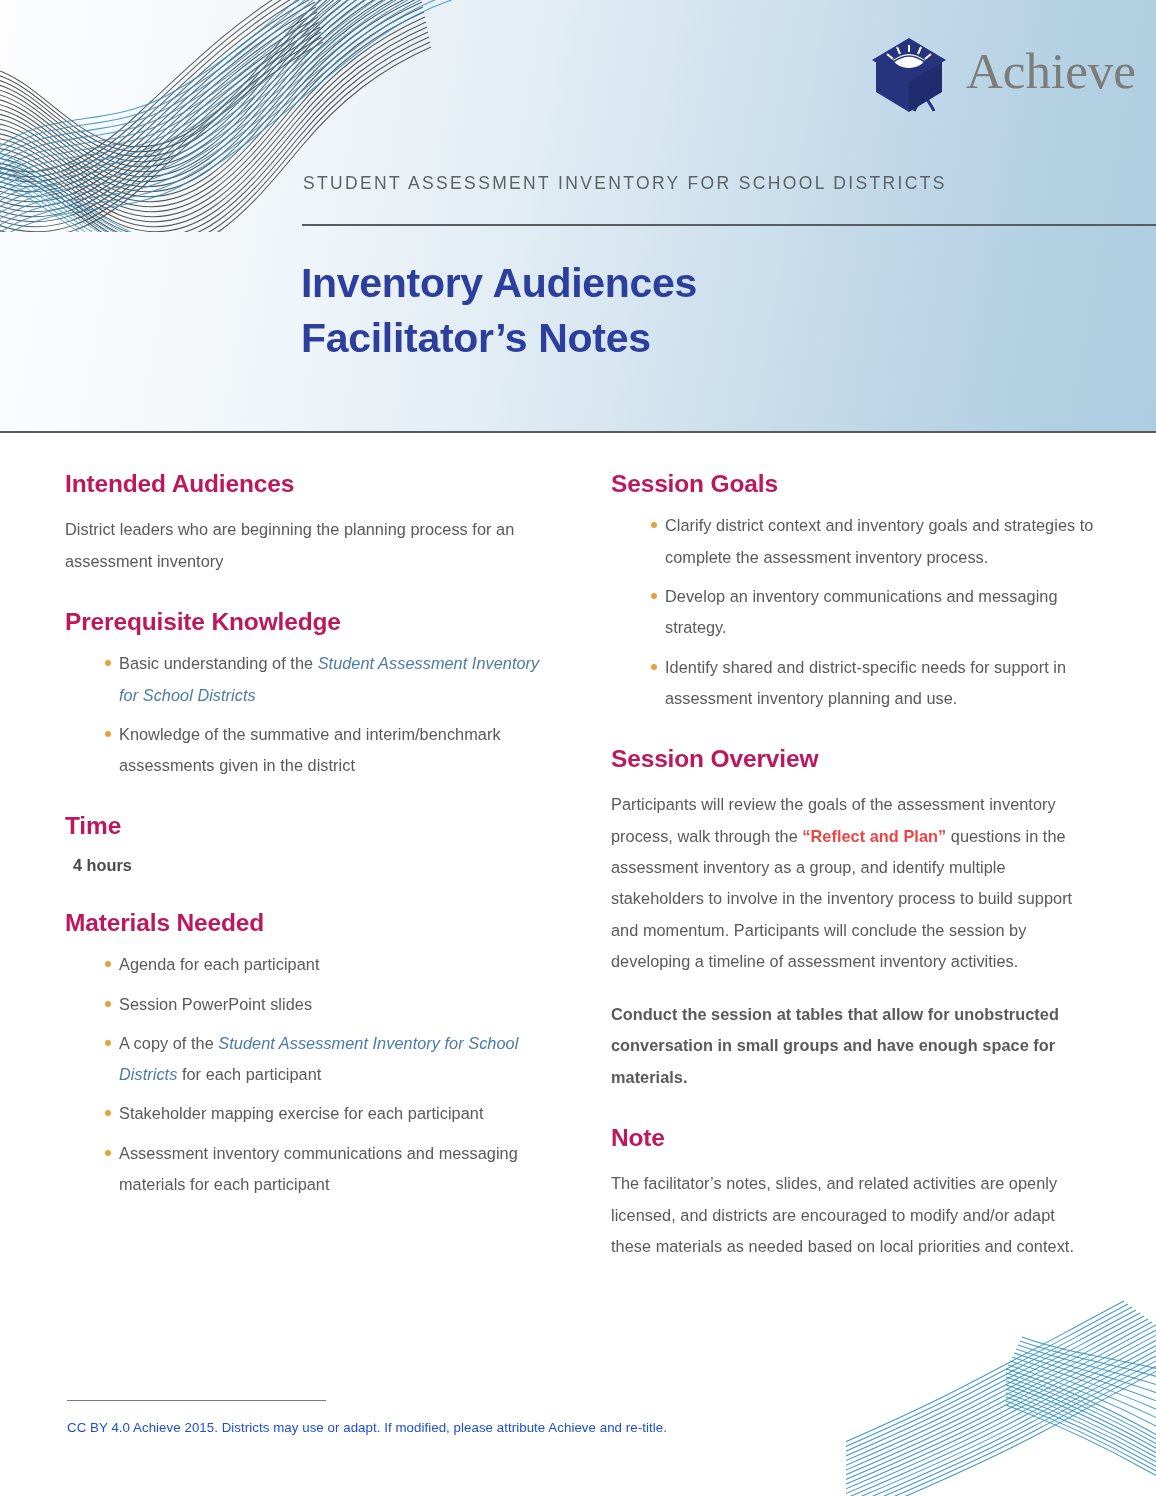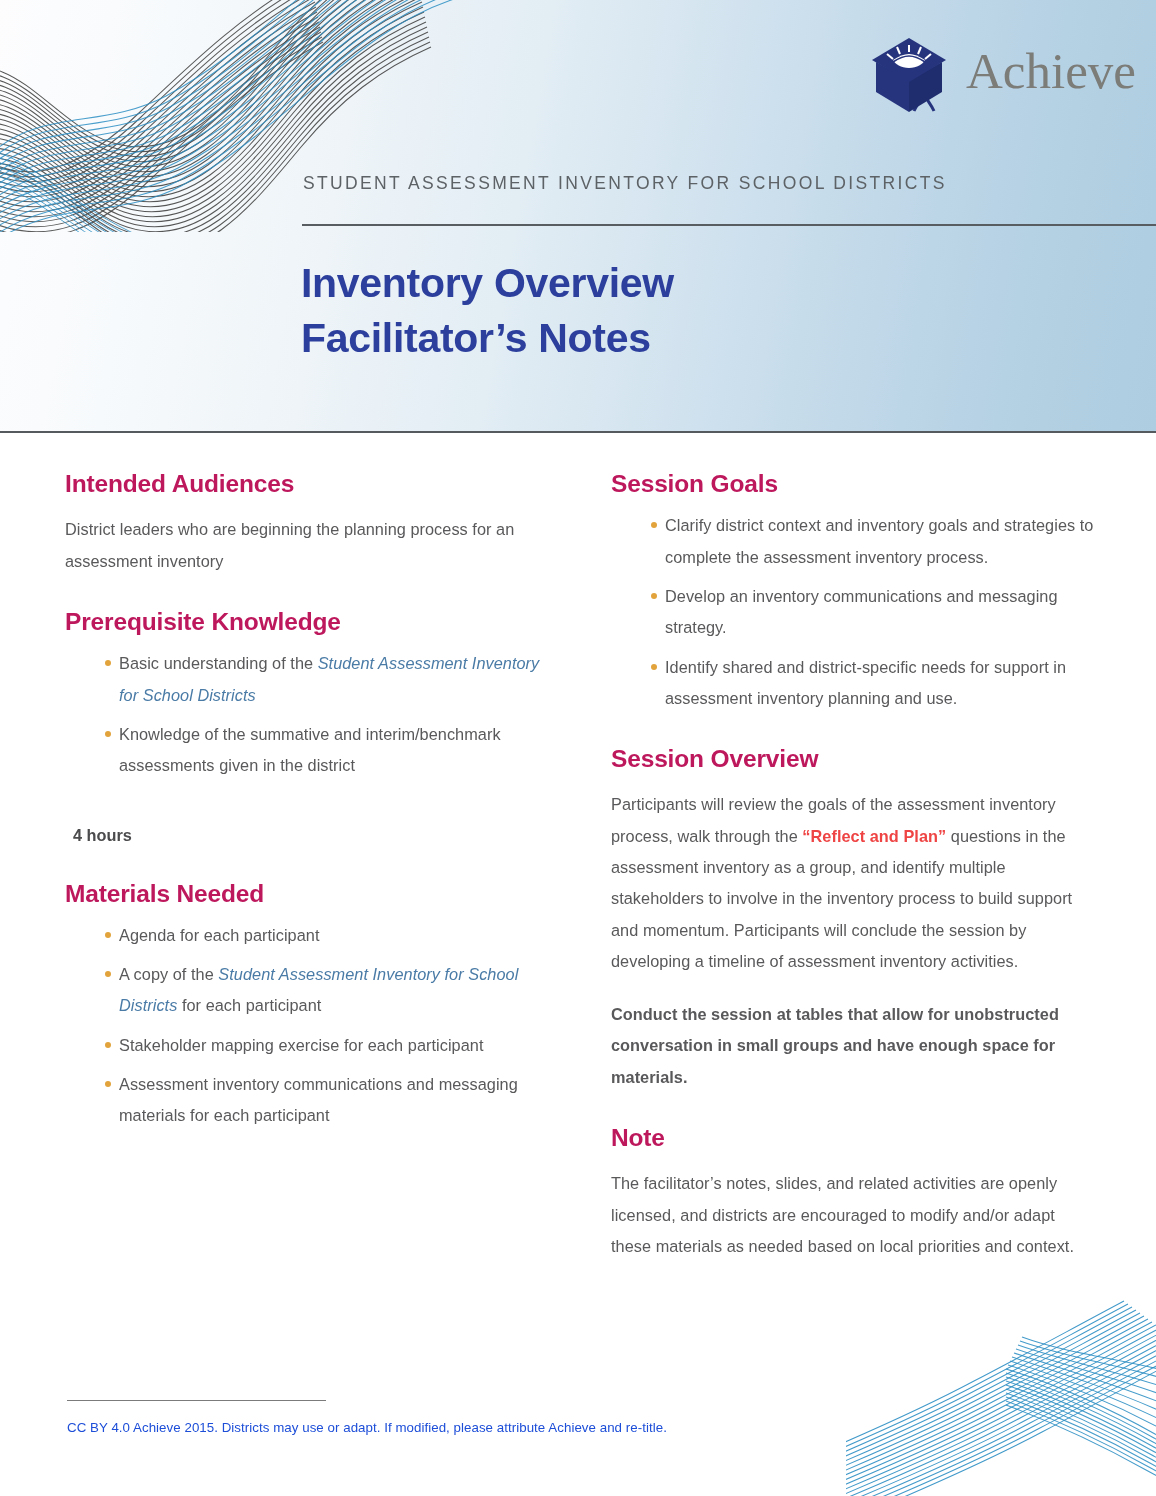--- a/index.html
+++ b/index.html
@@ -324,21 +324,21 @@
         </g>
         <path d="M25,30 C31,26 36,24 41,24 C46,24 51,26 57,30" stroke="#26347e" stroke-width="1.6" fill="none"></path>
       </svg>
       <div class="logo-word">Achieve</div>
     </div>
 
     <div class="eyebrow">STUDENT ASSESSMENT INVENTORY FOR SCHOOL DISTRICTS</div>
     <div class="eyebrow-rule"></div>
 
     <div class="doc-title">
-      <span class="t-line">Inventory Overview</span>
+      <span class="t-line">Inventory Audiences</span>
       <span class="t-line">Facilitator’s Notes</span>
     </div>
   </div>
   <div class="header-baseline"></div>
 
   <div class="content">
 
     <div class="col col-left">
 
       <section class="sec-block">
@@ -352,29 +352,31 @@
         <h2 class="section">Prerequisite Knowledge</h2>
         <ul class="bullets">
             <li><span>Basic understanding of the </span><em class="title-ital">Student Assessment Inventory for School Districts</em></li>
             <li><span>Knowledge of the summative and interim/benchmark assessments given in the district</span></li>
           </ul>
       </section>
 
       <div class="sec-gap"></div>
 
       <section class="sec-block">
+        <h2 class="section">Time</h2>
         <p class="strongline">4 hours</p>
       </section>
 
       <div class="sec-gap"></div>
 
       <section class="sec-block">
         <h2 class="section">Materials Needed</h2>
         <ul class="bullets">
             <li><span>Agenda for each participant</span></li>
+            <li><span>Session PowerPoint slides</span></li>
             <li><span>A copy of the </span><em class="title-ital">Student Assessment Inventory for School Districts</em><span> for each participant</span></li>
             <li><span>Stakeholder mapping exercise for each participant</span></li>
             <li><span>Assessment inventory communications and messaging materials for each participant</span></li>
           </ul>
       </section>
 
     </div>
 
     <div class="col col-right">
 

